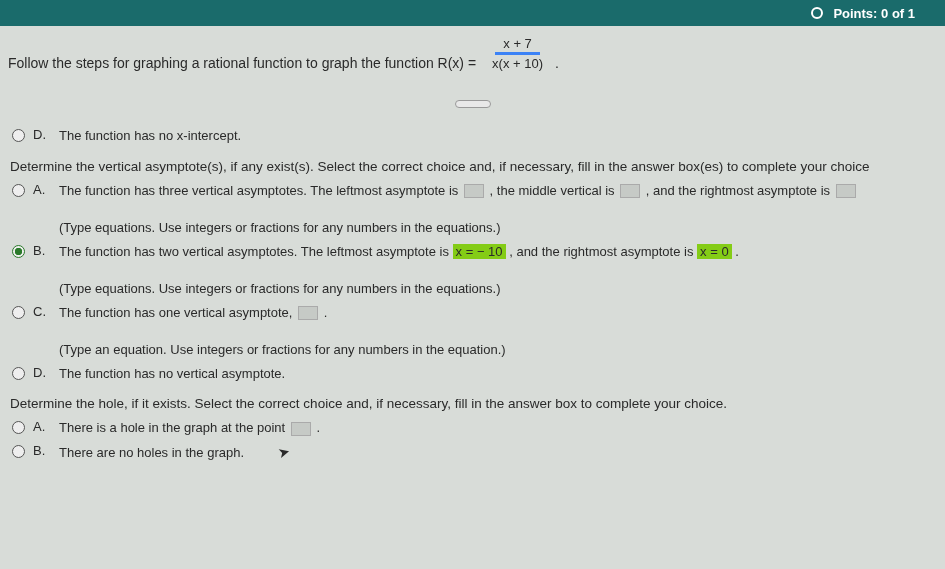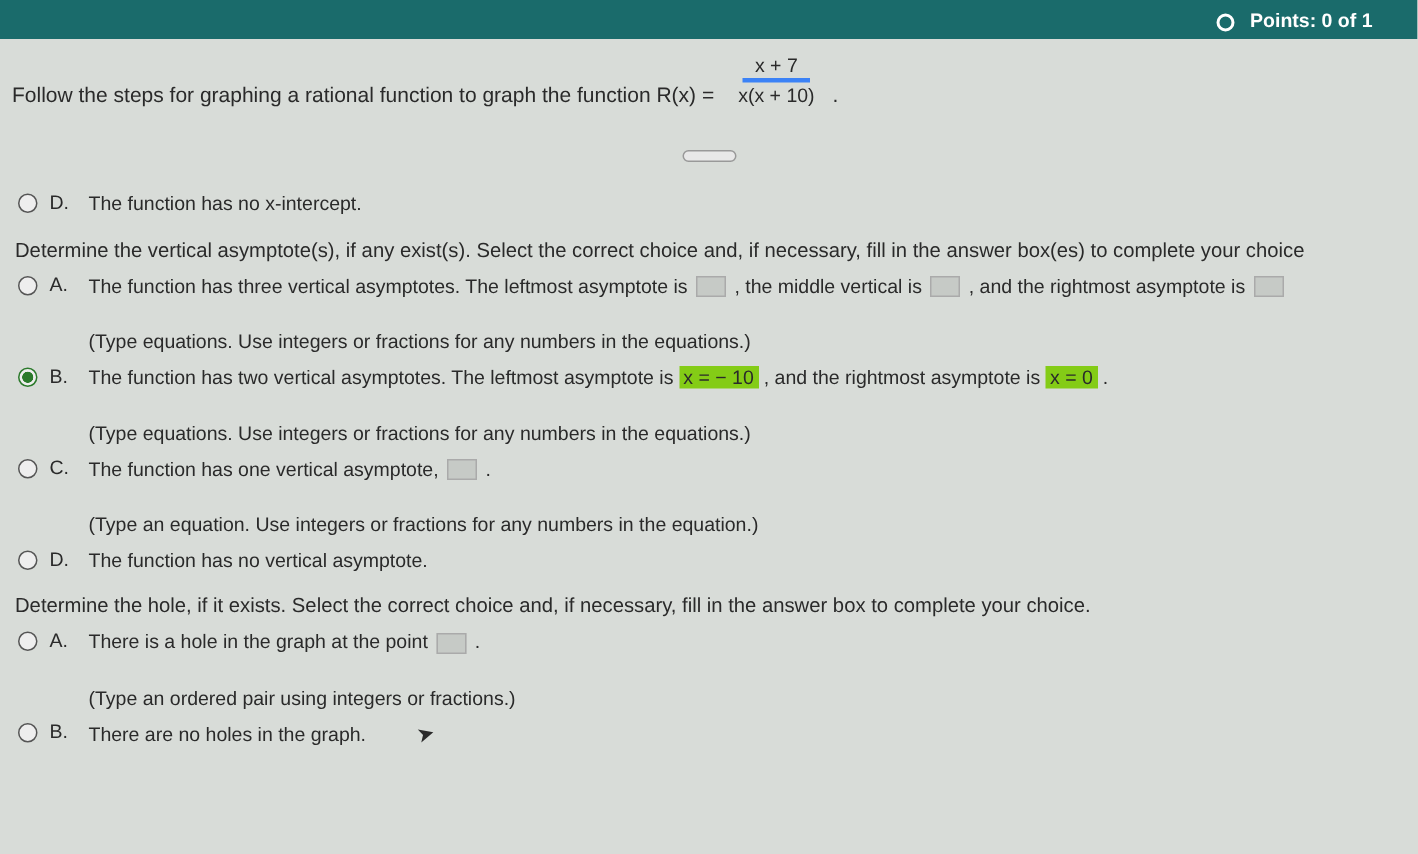--- a/index.html
+++ b/index.html
@@ -16,21 +16,21 @@
       background: #1a6b6b;
       color: #fff;
       height: 26px;
       display: flex;
       justify-content: flex-end;
       align-items: center;
       padding: 0 30px 0 0;
       font-size: 13px;
       font-weight: bold;
     }
-    .points-wrap { display: flex; align-items: flex-end; gap: 10px; }
+    .points-wrap { display: flex; align-items: center; gap: 10px; }
     .circle-icon {
       width: 12px; height: 12px; border: 2px solid #fff; border-radius: 50%;
       display: inline-block;
     }
     .content { padding: 10px 8px 0 8px; }
     .prompt-row {
       display: flex; align-items: flex-end; gap: 6px; margin-bottom: 6px;
       font-size: 14px;
     }
     .fraction {
@@ -158,21 +158,20 @@
 
   <div class="section-q">Determine the hole, if it exists. Select the correct choice and, if necessary, fill in the answer box to complete your choice.</div>
 
   <div class="choice-row">
     <span class="radio"></span>
     <span class="choice-label">A.</span>
     <span class="choice-text">
       <span>There is a hole in the graph at the point</span>
       <span class="blank"></span>
       <span>.</span>
-      <span class="sub-instr">(Type an ordered pair using integers or fractions.)</span>
     </span>
   </div>
 
   <div class="choice-row">
     <span class="radio"></span>
     <span class="choice-label">B.</span>
     <span class="choice-text">
       <span>There are no holes in the graph.</span>
       <span class="cursor">➤</span>
     </span>

